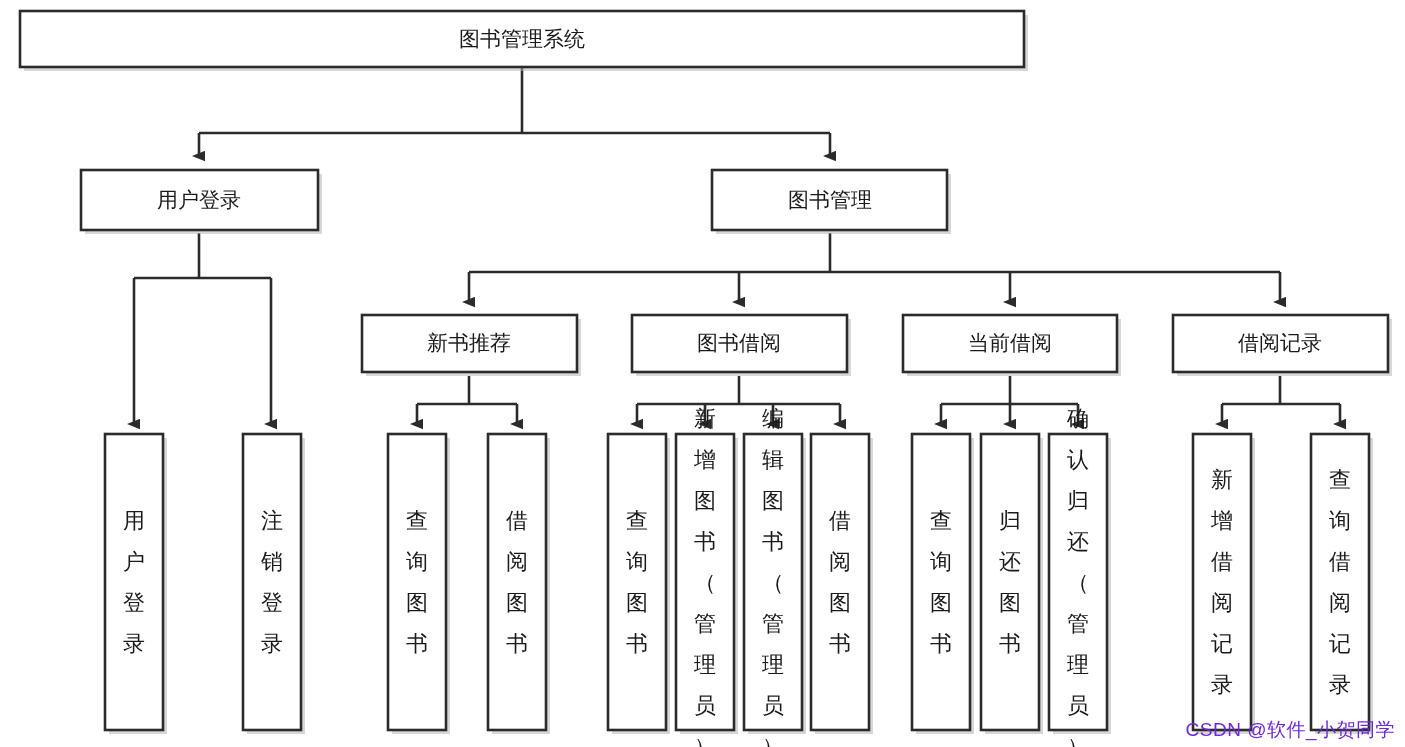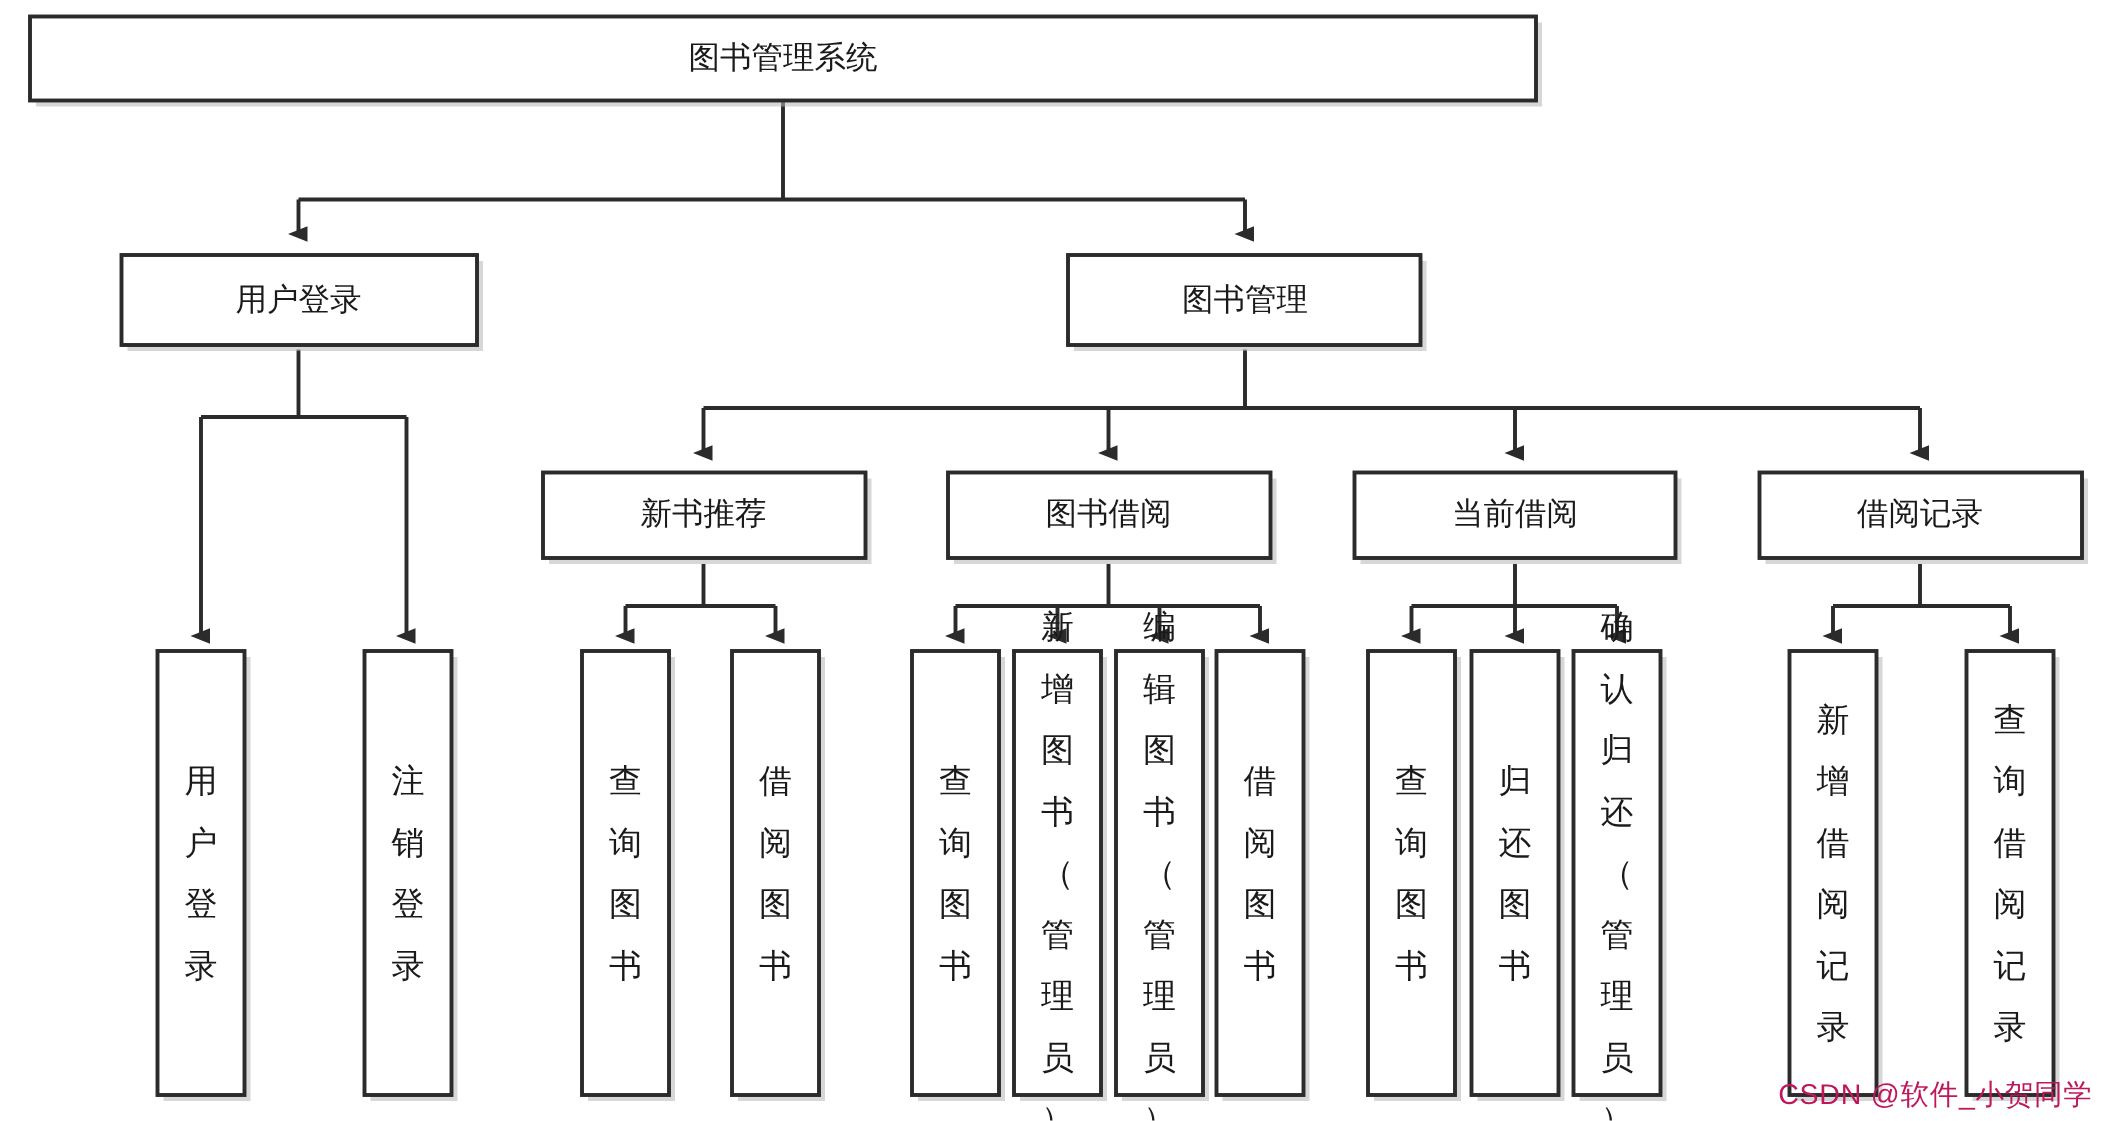--- a/index.html
+++ b/index.html
@@ -39,21 +39,21 @@
     fill:none;
   }
   .arrow-head{ fill:#2b2b2b; }
 
   .watermark{
     position:absolute;
     right:10px;
     bottom:4px;
     font-family:"Liberation Sans","DejaVu Sans",sans-serif;
     font-size:19px;
-    color:#be185d;
+    color:#6d28d9;
     letter-spacing:.5px;
     white-space:nowrap;
     user-select:none;
   }
 </style>
 </head>
 <body>
 
 <svg id="diagram" viewBox="0 0 1405 747" xmlns="http://www.w3.org/2000/svg">
 

